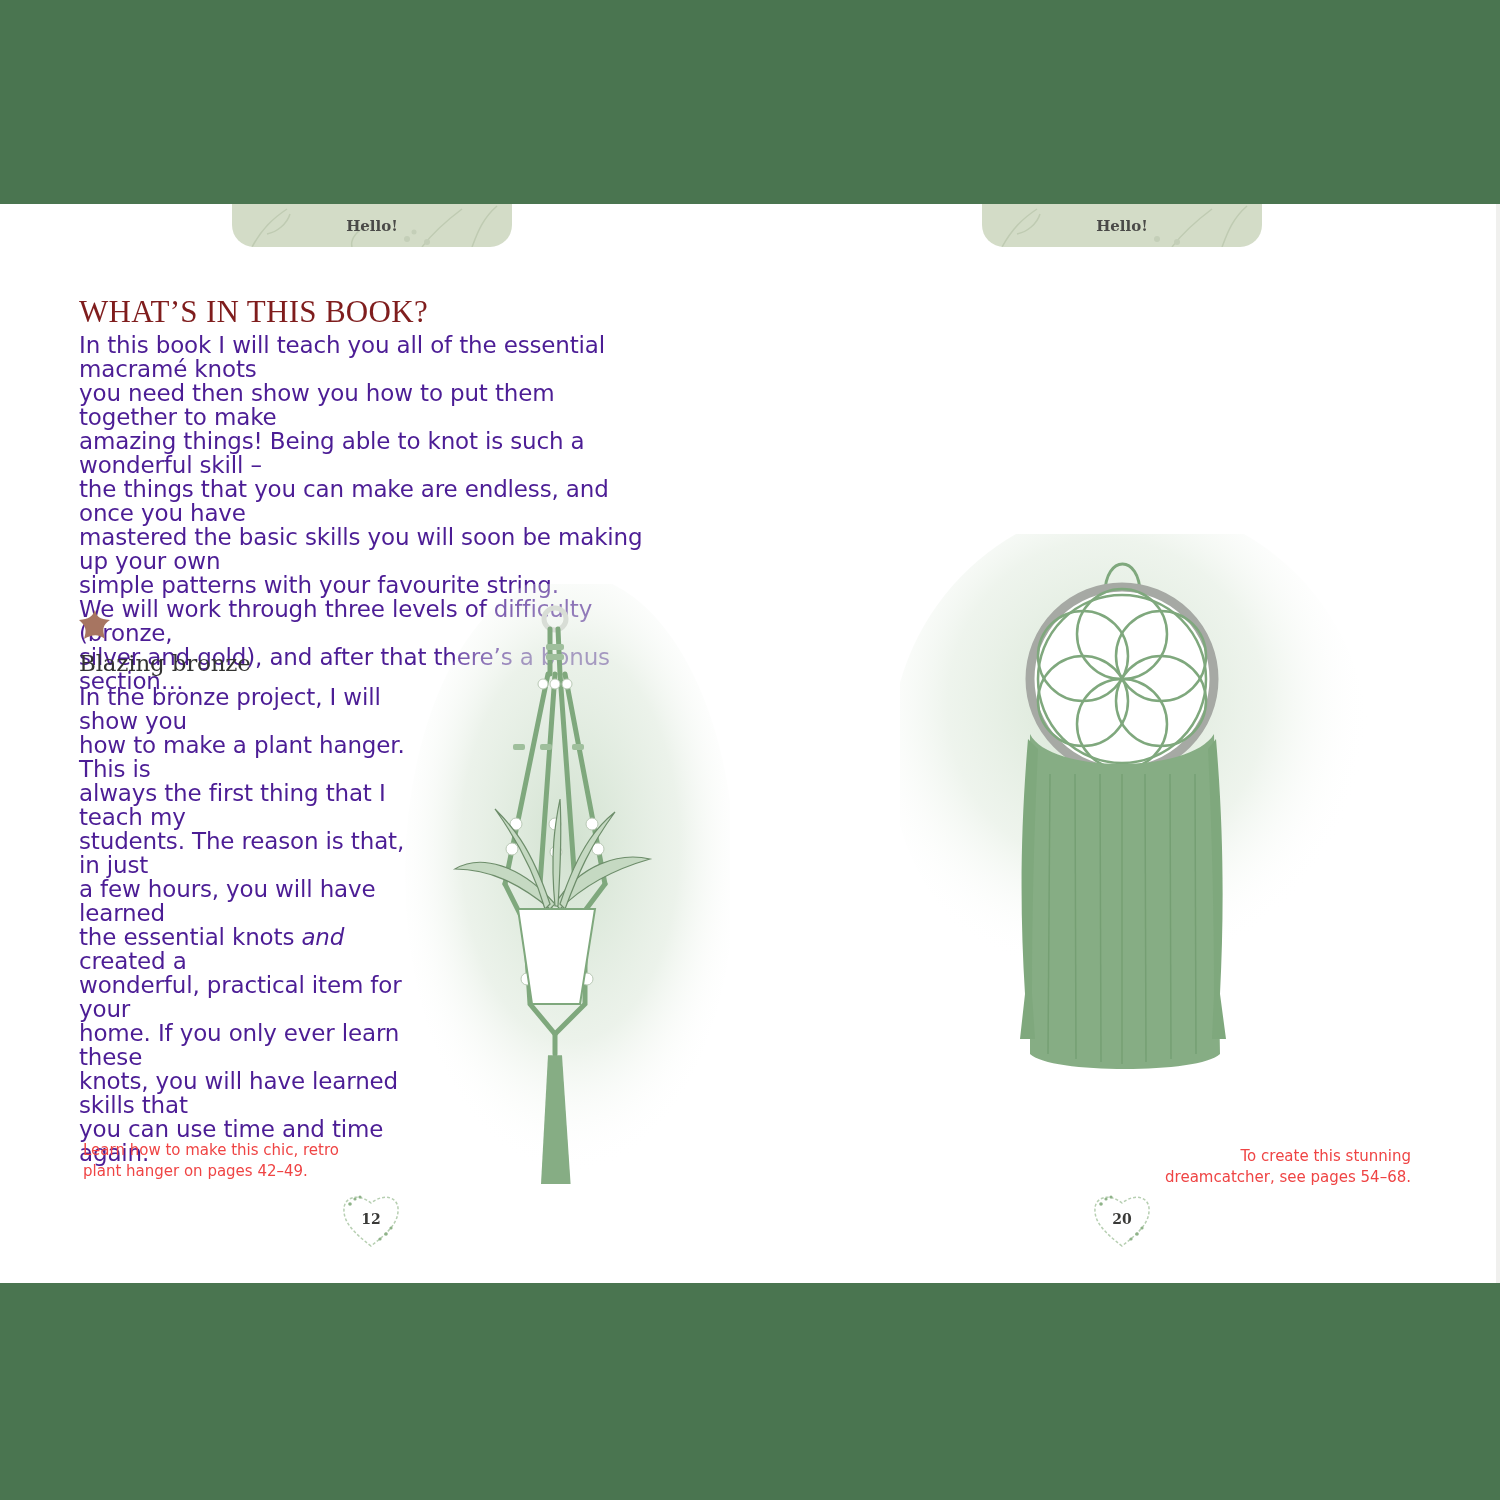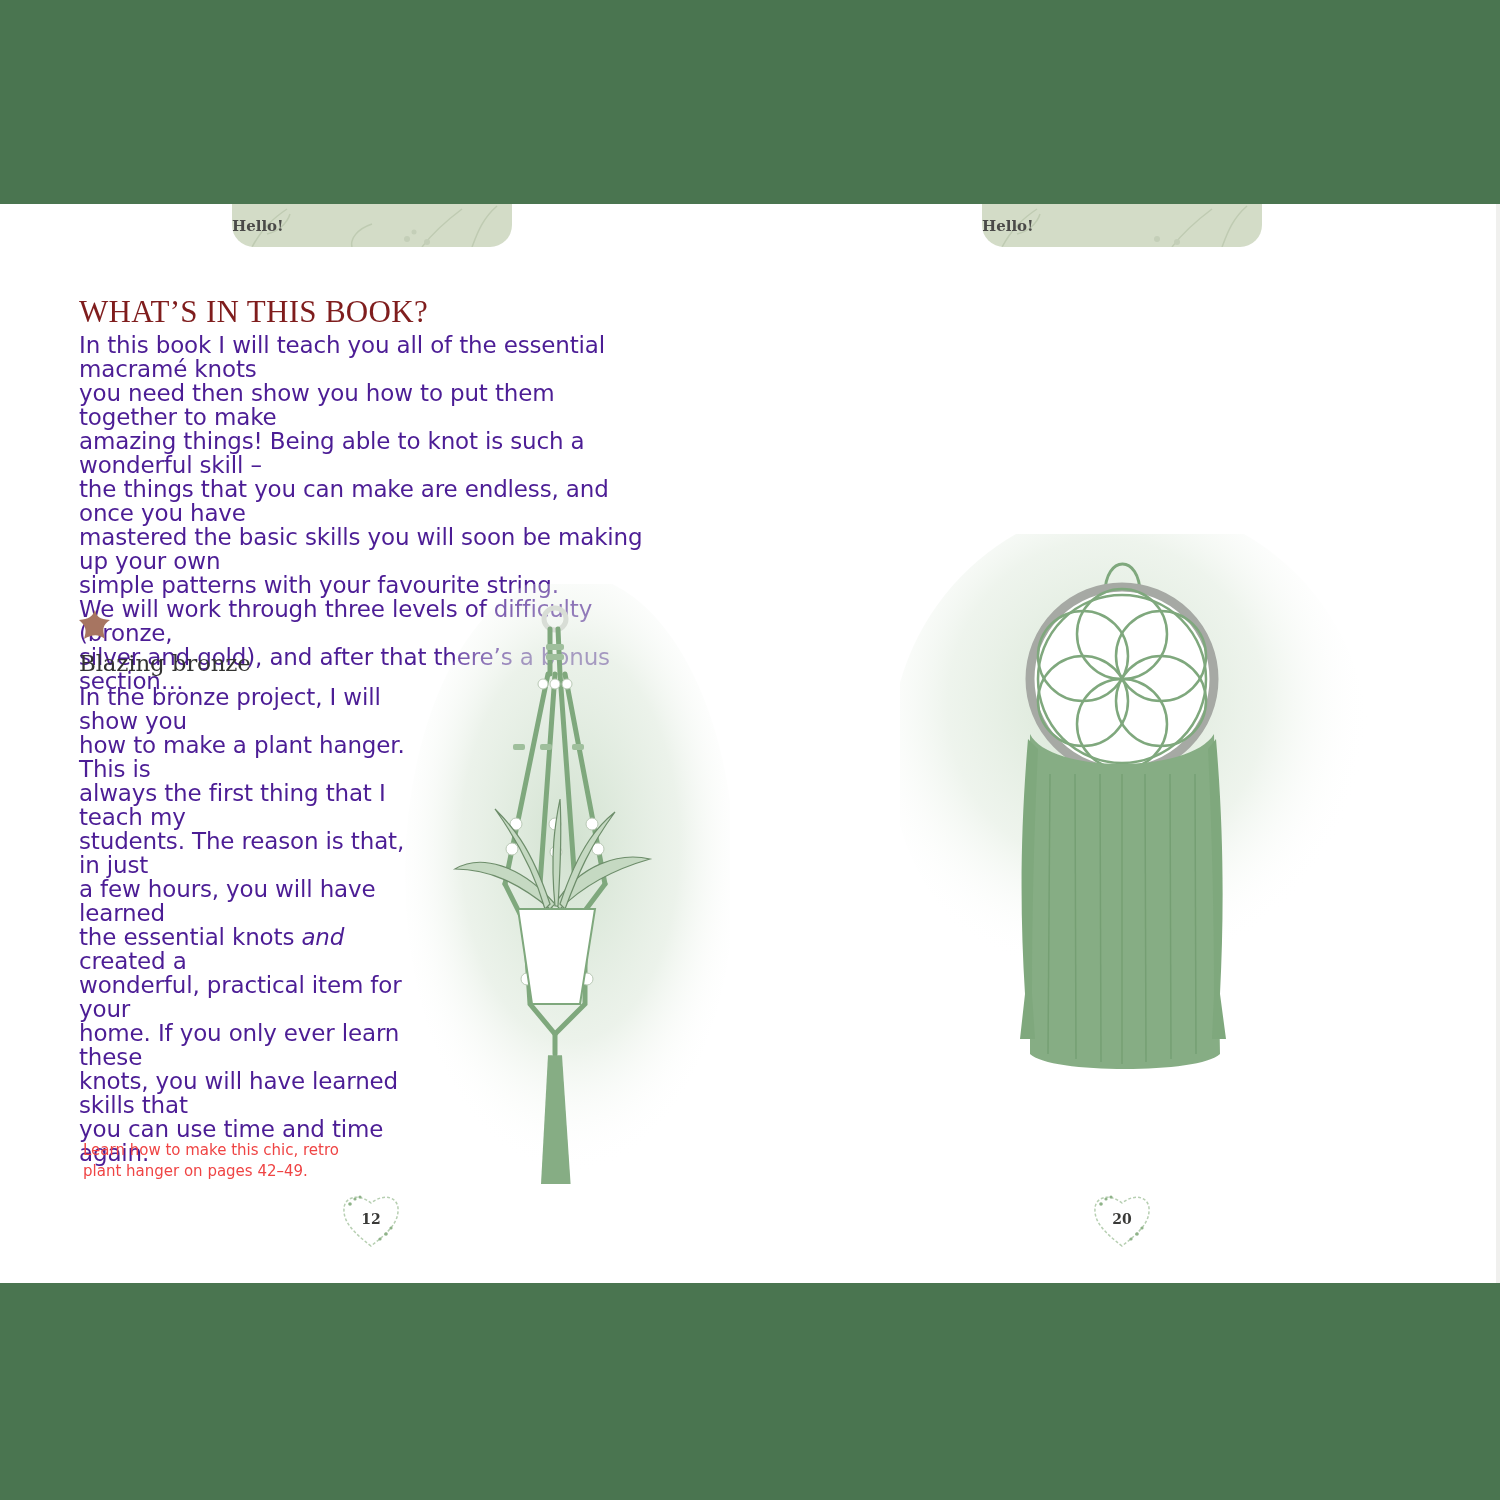--- a/index.html
+++ b/index.html
@@ -12,21 +12,21 @@
   .band-bottom { position:absolute; left:0; top:1283px; width:1500px; height:217px; background:#4a7550; }
   .spread { position:absolute; left:0; top:204px; width:1500px; height:1079px; background:#ffffff; }
   .spread-edge { position:absolute; right:0; top:0; width:4px; height:100%; background:#f0f0ee; }
   .page { position:absolute; top:0; height:100%; width:750px; }
   .page.left { left:0; }
   .page.right { left:750px; }
 
   .tab {
     position:absolute; top:0; width:280px; height:43px;
     background:#d3dcc7; border-radius:0 0 22px 22px;
-    display:flex; align-items:center; overflow:hidden;
+    display:flex; align-items:center; justify-content:center; overflow:hidden;
   }
   .tab svg.leaf { position:absolute; left:0; top:0; }
   .tab-label {
     position:relative; font-family:"DejaVu Serif", serif; font-weight:bold;
     font-size:15px; color:#4a4a48;
   }
   .page.left .tab { left:232px; }
   .page.right .tab { left:232px; }
 
   .main-title {
@@ -240,20 +240,22 @@
         <line x1="200" y1="240" x2="201" y2="528"></line>
           <line x1="222" y1="240" x2="222" y2="530"></line>
         <line x1="245" y1="240" x2="246" y2="528"></line>
           <line x1="270" y1="240" x2="271" y2="525"></line>
         <line x1="295" y1="240" x2="296" y2="520"></line>
       </g>
       <path d="M128 205 C120 300 120 380 125 460 L120 505 L135 505 L132 460 C132 380 134 300 138 215Z" fill="#7fa87d"></path>
       <path d="M316 205 C324 300 324 380 320 460 L326 505 L312 505 L314 460 C314 380 312 300 308 215Z" fill="#7fa87d"></path>
     </svg>
 
+    <p class="caption caption-right">To create this stunning
+dreamcatcher, see pages 54–68.</p>
 
     <div class="page-num">
       <svg width="66" height="60" viewBox="0 0 66 60">
         <path d="M33 56 C15 42 5 32 6 18 C7 7 20 3 33 13 C46 3 59 7 60 18 C61 32 51 42 33 56 Z" fill="none" stroke="#b7cfb2" stroke-width="1.5" stroke-dasharray="3 2"></path>
         <g fill="#8fb389">
             <circle cx="12" cy="14" r="1.8"></circle>
             <circle cx="17" cy="9" r="1.6"></circle>
             <circle cx="22" cy="7" r="1.6"></circle>
             <circle cx="48" cy="44" r="1.8"></circle>
             <circle cx="53" cy="38" r="1.6"></circle>

